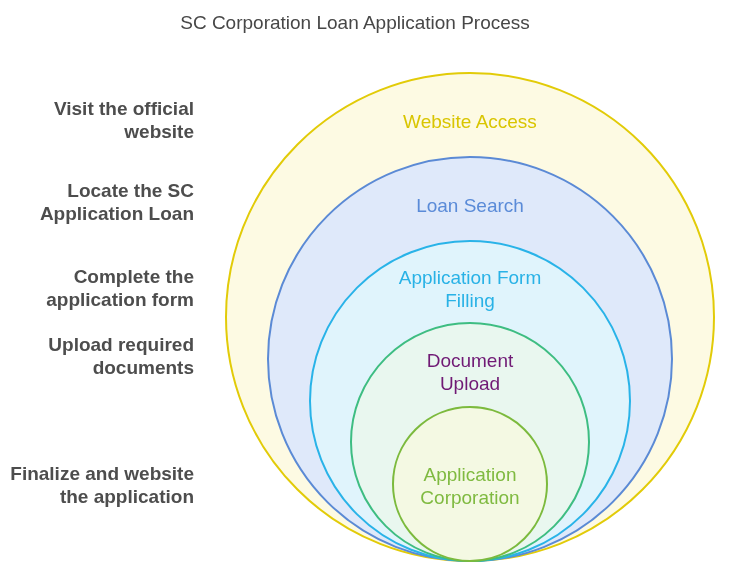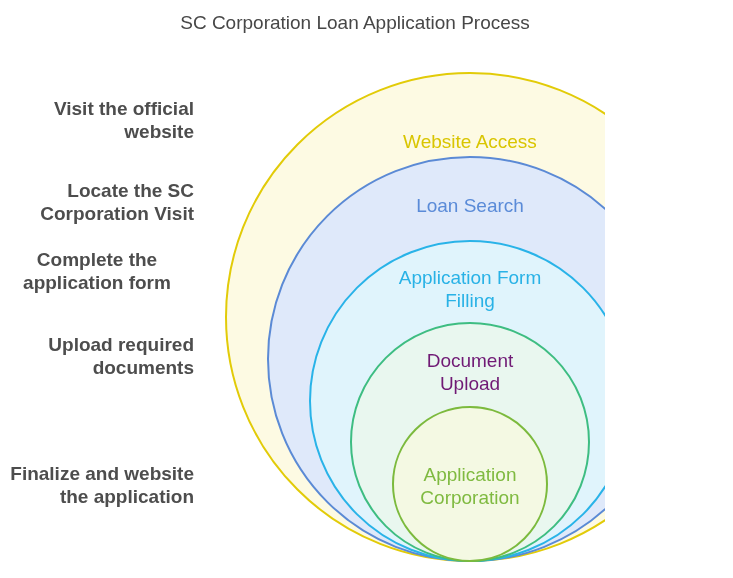--- a/index.html
+++ b/index.html
@@ -1,18 +1,18 @@
 <!DOCTYPE html>
 <html><head>
 <meta charset="utf-8">
 <style>
   html,body{margin:0;padding:0;background:#ffffff;}
   .canvas{
     position:relative;
-    width:605px;height:578px;
+    width:732px;height:578px;
     background:#ffffff;
     font-family:"Liberation Sans","DejaVu Sans",sans-serif;
     overflow:hidden;
   }
   .title{
     position:absolute;
     top:11px;left:0;width:710px;
     text-align:center;
     font-size:19px;line-height:23px;
     font-weight:500;
@@ -30,37 +30,37 @@
   .c-document   {left:350px;top:322px;width:240px;height:240px;border-color:#3ebd82;background:#e9f7ef;}
   .c-submission {left:392px;top:406px;width:156px;height:156px;border-color:#7cba3d;background:#f4f9e3;}
   .circle-label{
     position:absolute;
     left:350px;width:240px;
     text-align:center;
     font-size:19px;line-height:23px;
     font-weight:500;
     white-space:pre-line;
   }
-  .cl-website    {top:110px;color:#d9c500;margin-top:20px;}
+  .cl-website    {top:110px;color:#d9c500;}
   .cl-loan       {top:194px;color:#5a8bd8;}
   .cl-form       {top:266px;color:#29b2e6;}
   .cl-document   {top:349px;color:#701a75;}
   .cl-submission {top:463px;color:#7fba40;}
   .step-label{
     position:absolute;
     left:0;width:194px;
     text-align:right;
     font-size:19px;line-height:23px;
     font-weight:700;
     color:#4d4d4d;
     white-space:pre-line;
   }
   .sl-1{top:97px;}
   .sl-2{top:179px;}
-  .sl-3{top:248px;text-align:center;}
+  .sl-3{top:265px;}
   .sl-4{top:333px;}
   .sl-5{top:462px;}
 </style>
 </head>
 <body>
 
 <div class="canvas">
 
   <div class="title">SC Corporation Loan Application Process</div>
 
@@ -75,21 +75,21 @@
   <div class="circle-label cl-form">Application Form
 Filling</div>
   <div class="circle-label cl-document">Document
 Upload</div>
   <div class="circle-label cl-submission">Application
 Corporation</div>
 
   <div class="step-label sl-1">Visit the official
 website</div>
   <div class="step-label sl-2">Locate the SC
-Corporation Visit</div>
+Application Loan</div>
   <div class="step-label sl-3">Complete the
 application form</div>
   <div class="step-label sl-4">Upload required
 documents</div>
   <div class="step-label sl-5">Finalize and website
 the application</div>
 
 </div>
 
 </body></html>

